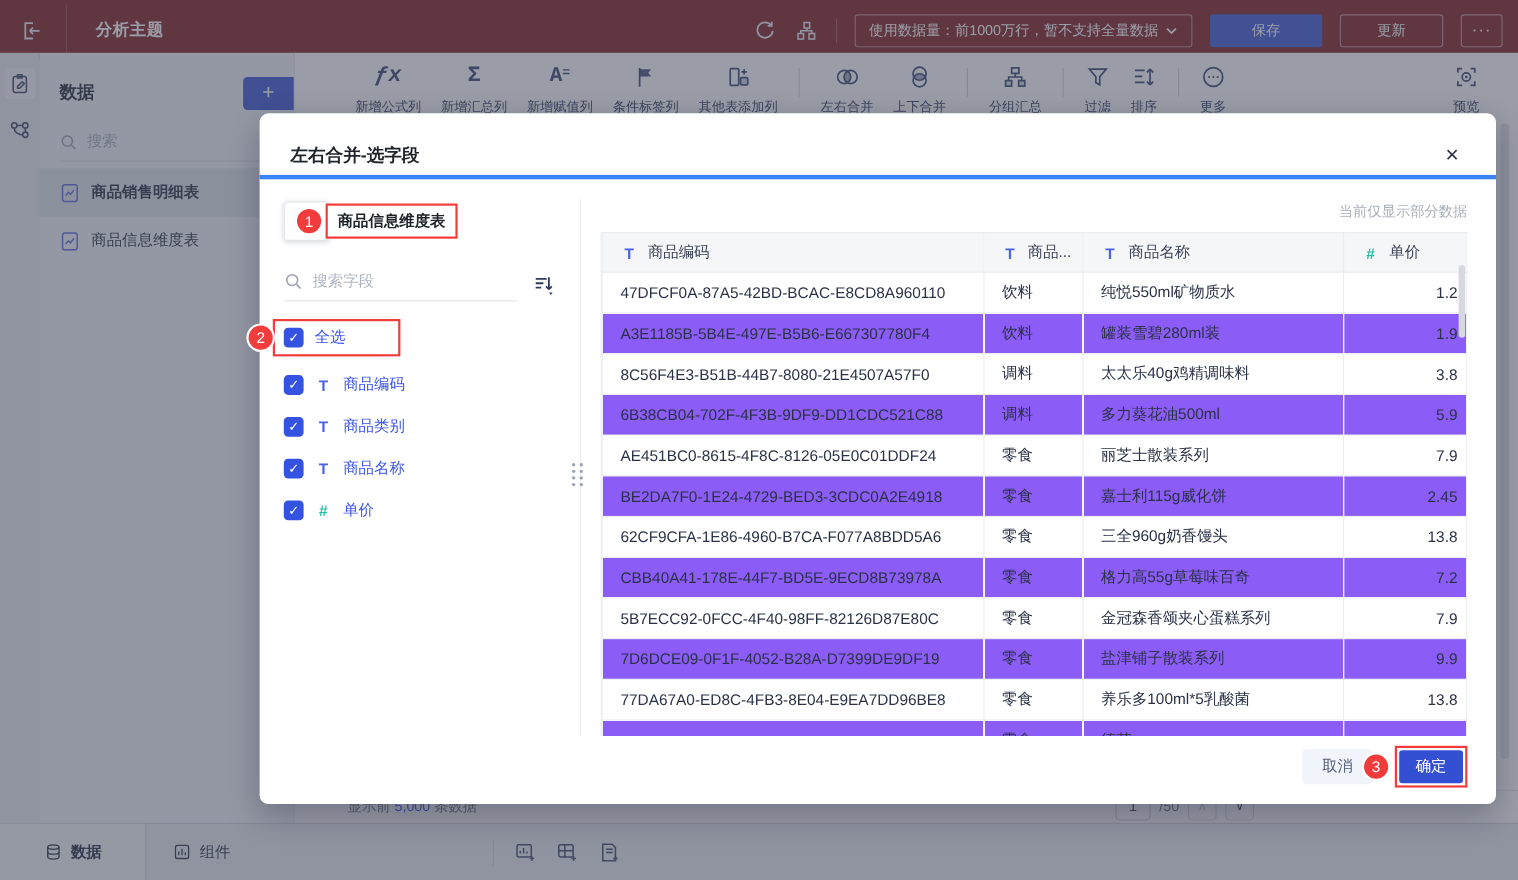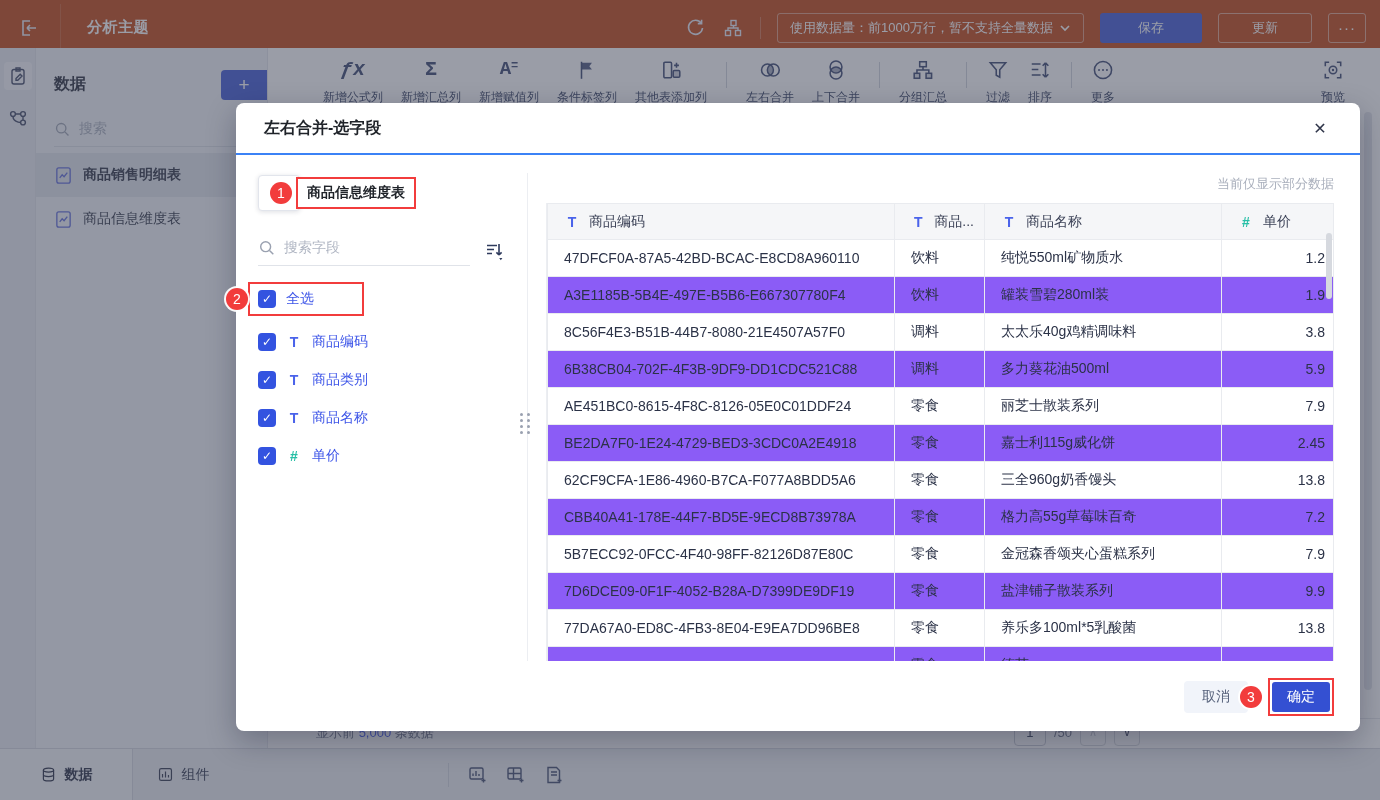--- a/index.html
+++ b/index.html
@@ -1,21 +1,21 @@
 <!DOCTYPE html>
 <html><head>
 <meta charset="utf-8">
 <style>
   * { margin:0; padding:0; box-sizing:border-box; }
   html,body { width:1380px; height:800px; overflow:hidden; }
   body { font-family:"Liberation Sans","DejaVu Sans",sans-serif; background:#fff; position:relative; color:#1f2329; }
   svg { display:block; }
 
   
-  #topbar { position:absolute; top:0; left:0; right:0; height:55px; background:#c2410c; display:flex; align-items:center; color:#fff; z-index:1; }
+  #topbar { position:absolute; top:0; left:0; right:0; height:55px; background:#7f1d1d; display:flex; align-items:center; color:#fff; z-index:1; }
   .tb-exit { margin-left:16px; width:26px; height:26px; display:flex; align-items:center; justify-content:center; color:#e8eaf5; }
   .tb-vdiv { width:1px; height:48px; background:rgba(255,255,255,.14); margin-left:18px; }
   .tb-title { margin-left:26px; font-size:15px; font-weight:bold; letter-spacing:.5px; }
   .tb-right { margin-left:auto; display:flex; align-items:center; gap:16px; margin-right:14px; }
   .tb-ic { color:#e8eaf5; width:22px; height:22px; display:flex; align-items:center; justify-content:center; }
   .tb-vdiv2 { width:1px; height:22px; background:rgba(255,255,255,.25); }
   .dd-volume { height:30px; border:1px solid rgba(255,255,255,.45); border-radius:3px; display:flex; align-items:center; gap:6px; padding:0 12px; font-size:13px; color:#fff; }
   .btn-save { height:30px; min-width:102px; background:#3d55d4; border-radius:3px; color:#fff; font-size:13px; display:flex; align-items:center; justify-content:center; }
   .btn-ghost { height:30px; min-width:94px; border:1px solid rgba(255,255,255,.5); border-radius:3px; color:#fff; font-size:13px; display:flex; align-items:center; justify-content:center; }
   .btn-dots { height:30px; min-width:38px; border:1px solid rgba(255,255,255,.5); border-radius:3px; color:#fff; font-size:15px; letter-spacing:1px; display:flex; align-items:center; justify-content:center; }
@@ -64,21 +64,21 @@
   .bb-tab.active { left:0; width:133px; background:#f3f5f8; border-right:1px solid #d3d6dd; font-weight:bold; }
   .bb-tab.plain { left:133px; width:100px; color:#2a3148; }
   .bb-sep { position:absolute; left:448px; top:14px; width:1px; height:24px; background:#cfd3db; }
   .bb-icons { position:absolute; left:468px; top:0; height:100%; display:flex; align-items:center; gap:18px; color:#3a4569; }
 
   
   #scrim { position:absolute; inset:0; background:rgba(71,77,95,.55); z-index:5; }
 
   
   #modal { position:absolute; left:236px; top:103px; width:1124px; height:628px; background:#fff; border-radius:8px; box-shadow:0 10px 30px rgba(10,16,40,.28); z-index:10; }
-  .m-head { height:52px; border-bottom:2px solid #3b82f6; display:flex; align-items:center; padding:0 28px; }
+  .m-head { height:40px; border-bottom:4px solid #3b82f6; display:flex; align-items:center; padding:0 28px;margin-top:20px; }
   .m-title { font-size:16px; font-weight:bold; color:#1f2329; }
   .m-close { margin-left:auto; font-size:16px; color:#30364a; width:24px; height:24px; display:flex; align-items:center; justify-content:center; }
   .m-body { display:flex; height:524px; }
   .m-left { width:292px; padding:14px 0 0 22px; position:relative; }
   .m-right { flex:1; padding:0 26px 0 18px; position:relative; }
   .m-vdiv { width:1px; background:#eceef2; margin-top:18px; height:488px; position:relative; }
   .drag-dots { position:absolute; left:-7px; top:240px; display:grid; grid-template-columns:4px 4px; grid-gap:3px; }
   .drag-dots i { width:3px; height:3px; border-radius:50%; background:#9aa1b0; }
 
   .sel-row { position:relative; height:40px; margin-top:4px; display:flex; align-items:center; }

